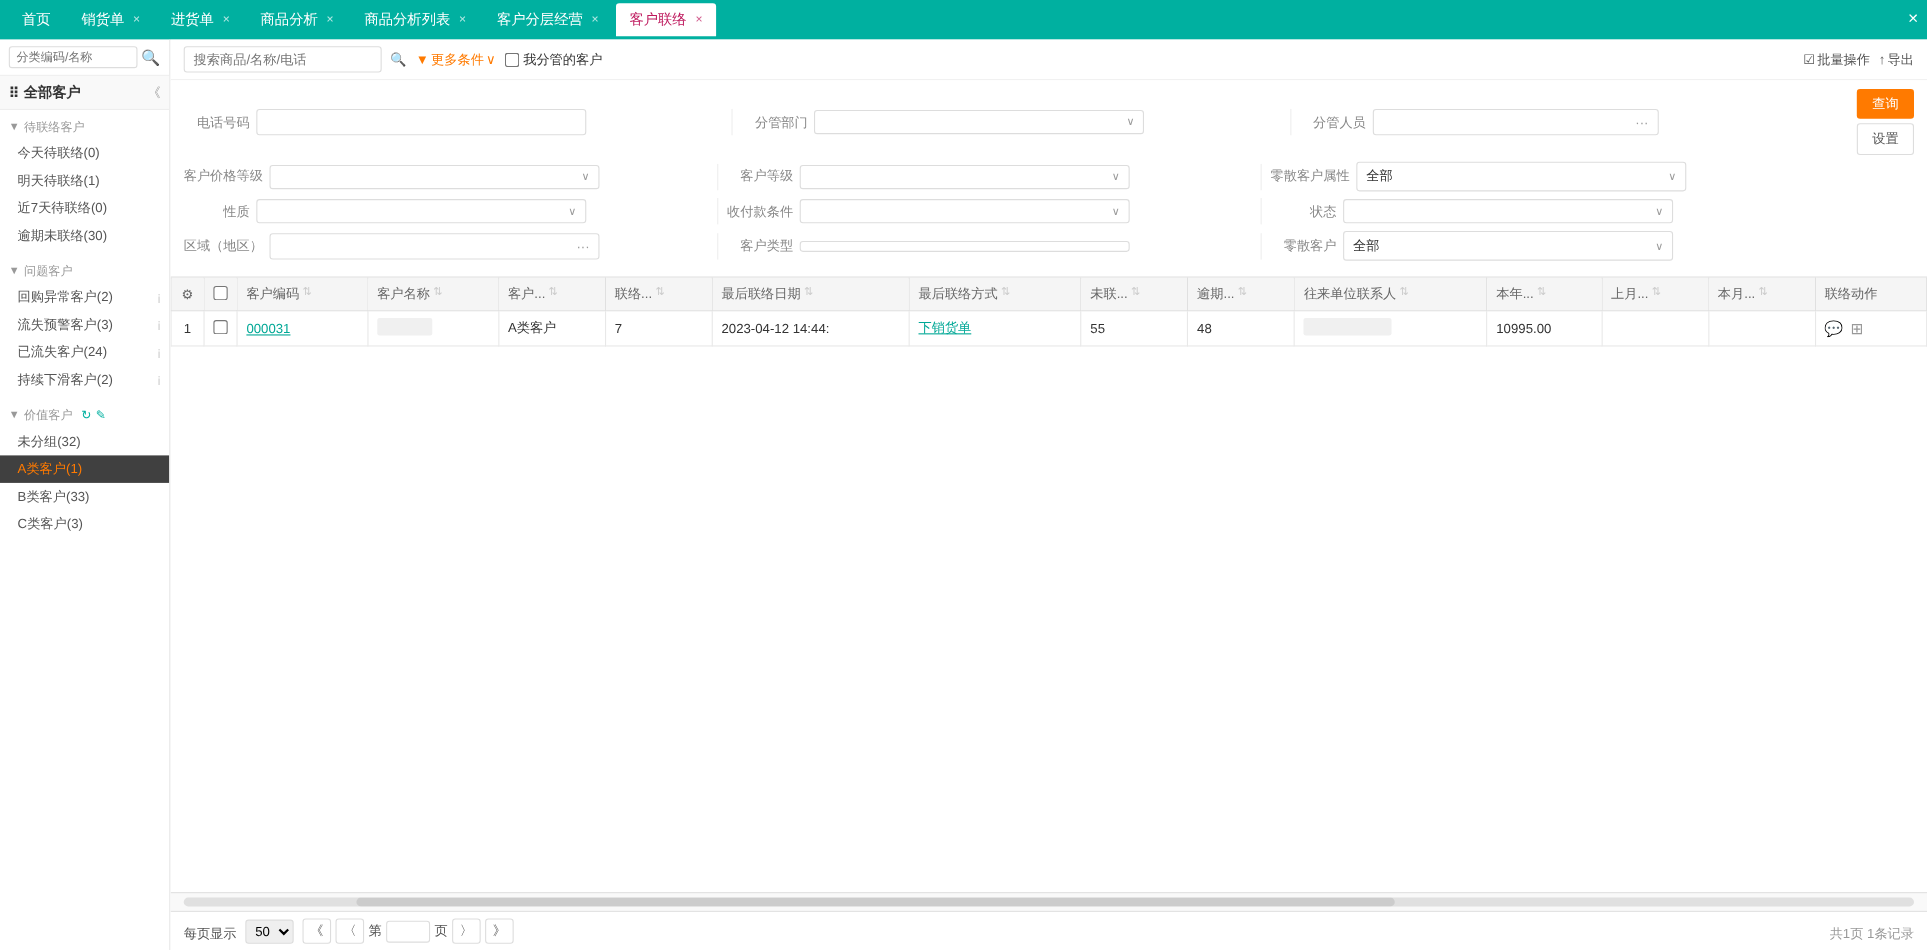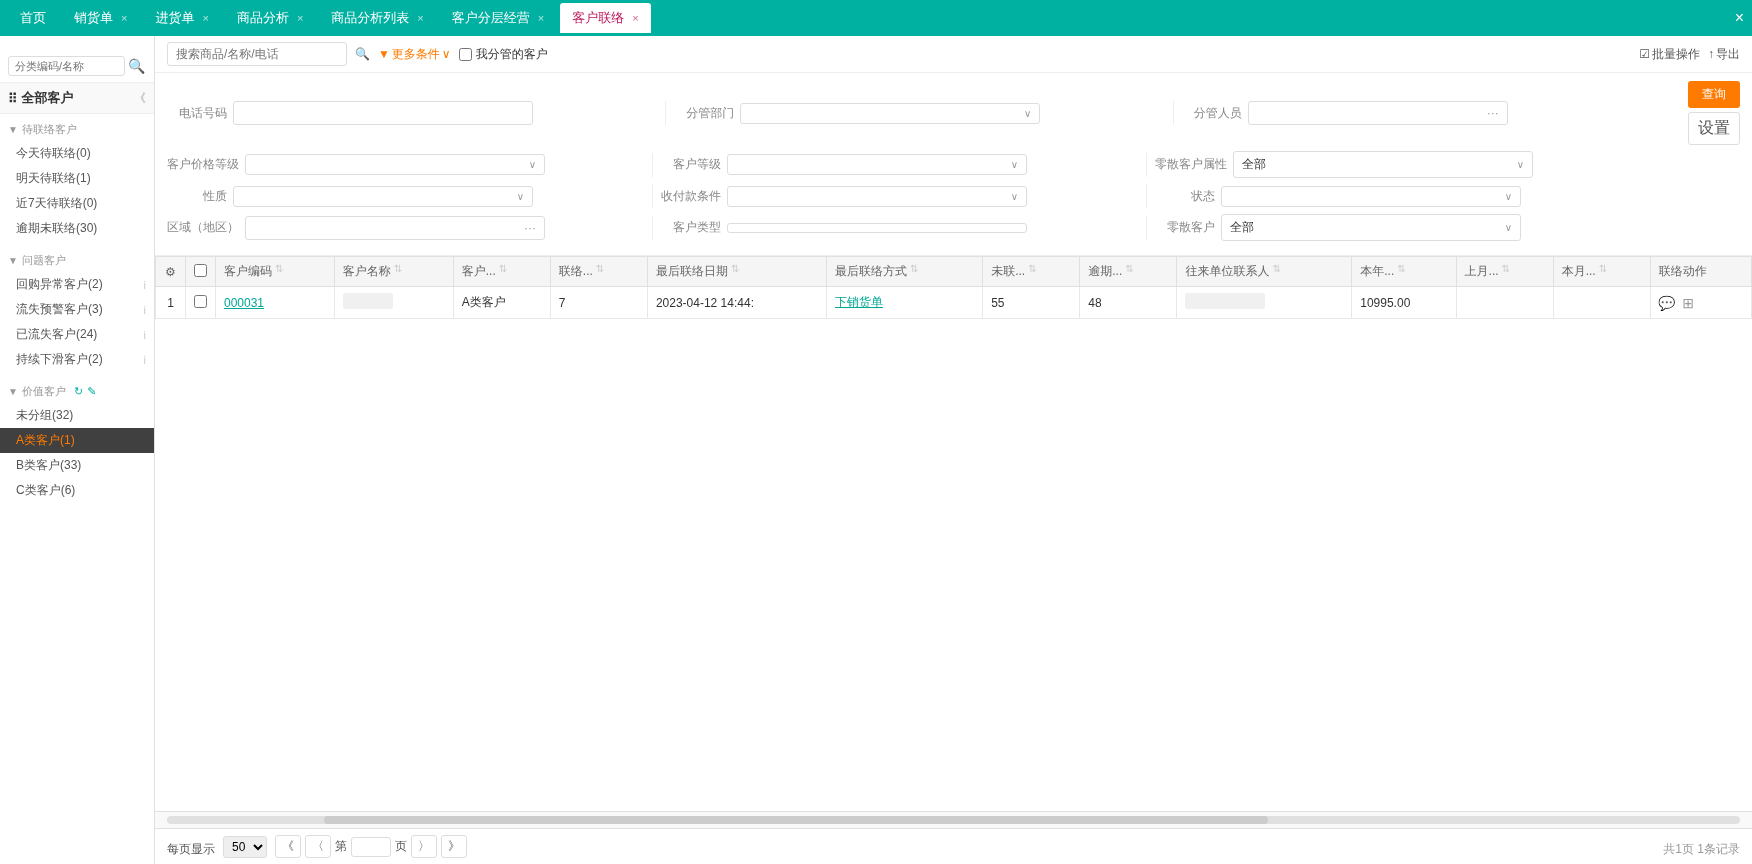--- a/index.html
+++ b/index.html
@@ -10,21 +10,21 @@
     .nav-item { color: #fff; padding: 6px 12px; cursor: pointer; font-size: 13px; border-radius: 3px 3px 0 0; white-space: nowrap; display: flex; align-items: center; gap: 4px; }
     .nav-item.active { background: #fff; color: #be185d; align-items: center; }
     .nav-item .close-x { font-size: 11px; color: inherit; margin-left: 4px; opacity: 0.7; }
     .nav-close-btn { margin-left: auto; color: #fff; cursor: pointer; font-size: 16px; }
 
     
     .main-layout { display: flex; height: calc(864px - 36px); }
 
     
     .sidebar { width: 155px; background: #fff; border-right: 1px solid #e0e0e0; display: flex; flex-direction: column; overflow: hidden; flex-shrink: 0; }
-    .sidebar-search { padding: 6px 8px; border-bottom: 1px solid #eee; display: flex; align-items: center; gap: 4px; margin-top: 14px; }
+    .sidebar-search { padding: 6px 8px; border-bottom: 1px solid #eee; display: flex; align-items: center; gap: 4px; }
     .sidebar-search input { border: 1px solid #ddd; border-radius: 3px; padding: 3px 6px; font-size: 12px; width: 100%; outline: none; }
     .sidebar-search .search-icon { color: #00b0a0; font-size: 14px; cursor: pointer; }
     .sidebar-header { display: flex; align-items: center; justify-content: space-between; padding: 6px 8px; background: #f9f9f9; border-bottom: 1px solid #eee; cursor: pointer; }
     .sidebar-header-title { font-weight: bold; font-size: 13px; color: #333; display: flex; align-items: center; gap: 4px; }
     .sidebar-collapse-btn { color: #999; font-size: 12px; cursor: pointer; }
     .sidebar-section { padding: 4px 0; }
     .sidebar-section-title { padding: 4px 8px; color: #999; font-size: 11px; display: flex; align-items: center; gap: 4px; }
     .sidebar-section-title .arrow { font-size: 10px; }
     .sidebar-item { padding: 4px 8px 4px 16px; cursor: pointer; color: #555; display: flex; align-items: center; justify-content: space-between; }
     .sidebar-item.active { background: #404040; color: #ff7a00; }
@@ -46,21 +46,21 @@
     
     .advanced-filter { background: #fff; border-bottom: 1px solid #eee; padding: 8px 12px; }
     .filter-row { display: flex; align-items: center; gap: 8px; margin-bottom: 6px; }
     .filter-field { display: flex; align-items: center; gap: 6px; flex: 1; }
     .filter-label { color: #888; font-size: 12px; white-space: nowrap; min-width: 60px; text-align: right; }
     .filter-input { border: 1px solid #ddd; border-radius: 3px; padding: 4px 8px; font-size: 12px; flex: 1; outline: none; }
     .filter-select { border: 1px solid #ddd; border-radius: 3px; padding: 4px 8px; font-size: 12px; flex: 1; outline: none; display: flex; align-items: center; justify-content: space-between; background: #fff; cursor: pointer; }
     .filter-select-arrow { color: #999; font-size: 10px; }
     .filter-divider { width: 1px; height: 24px; background: #eee; }
     .query-btn { background: #ff7a00; color: #fff; border: none; border-radius: 3px; padding: 5px 14px; font-size: 12px; cursor: pointer; white-space: nowrap; }
-    .setting-btn { background: #fff; color: #555; border: 1px solid #ddd; border-radius: 3px; padding: 5px 0; font-size: 16px; cursor: pointer; white-space: nowrap; font-family: Liberation Serif, serif; }
+    .setting-btn { background: #fff; color: #555; border: 1px solid #ddd; border-radius: 3px; padding: 5px 0; font-size: 12px; cursor: pointer; white-space: nowrap; font-family: Liberation Serif, serif; }
     .filter-more-icon { color: #999; font-size: 12px; cursor: pointer; }
 
     
     .table-container { flex: 1; overflow: auto; position: relative; }
     table { width: 100%; border-collapse: collapse; font-size: 12px; }
     th { background: #f5f5f5; border: 1px solid #e0e0e0; padding: 6px 8px; text-align: left; font-weight: normal; color: #666; white-space: nowrap; position: sticky; top: 0; z-index: 1; }
     td { border: 1px solid #e8e8e8; padding: 6px 8px; color: #333; white-space: nowrap; }
     .th-inner { display: flex; align-items: flex-start; gap: 3px; }
     .sort-icon { color: #ccc; font-size: 10px; }
     .link-text { color: #00a896; cursor: pointer; text-decoration: underline; }
@@ -188,21 +188,21 @@
         <div class="sidebar-item">
           <span>未分组(32)</span>
         </div>
         <div class="sidebar-item active">
           <span>A类客户(1)</span>
         </div>
         <div class="sidebar-item">
           <span>B类客户(33)</span>
         </div>
         <div class="sidebar-item">
-          <span>C类客户(6)</span>
+          <span>C类客户(3)</span>
         </div>
       </div>
     </div>
   </div>
 
   <div class="content-area">
 
     <div class="filter-bar">
       <input type="text" class="filter-search" placeholder="搜索商品/名称/电话" style="">
       <span class="filter-search-icon">🔍</span>

